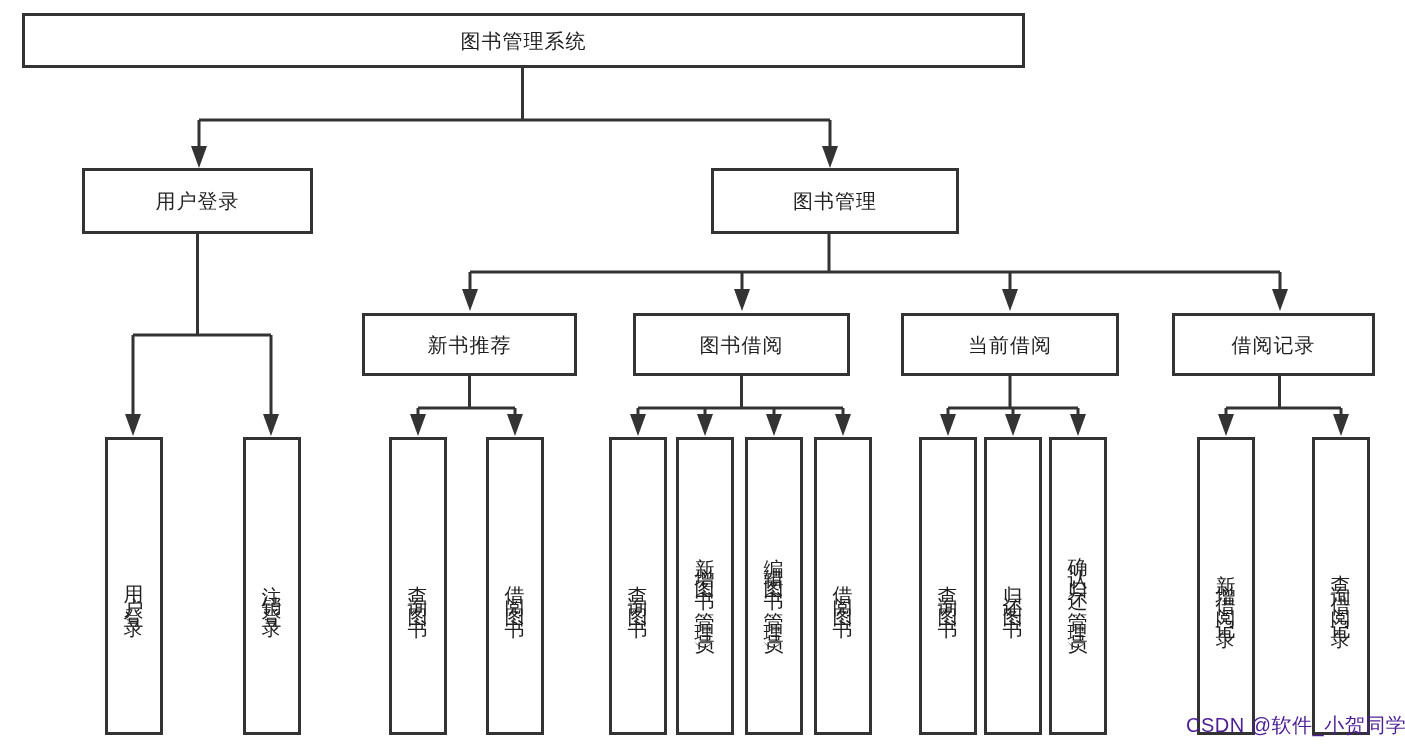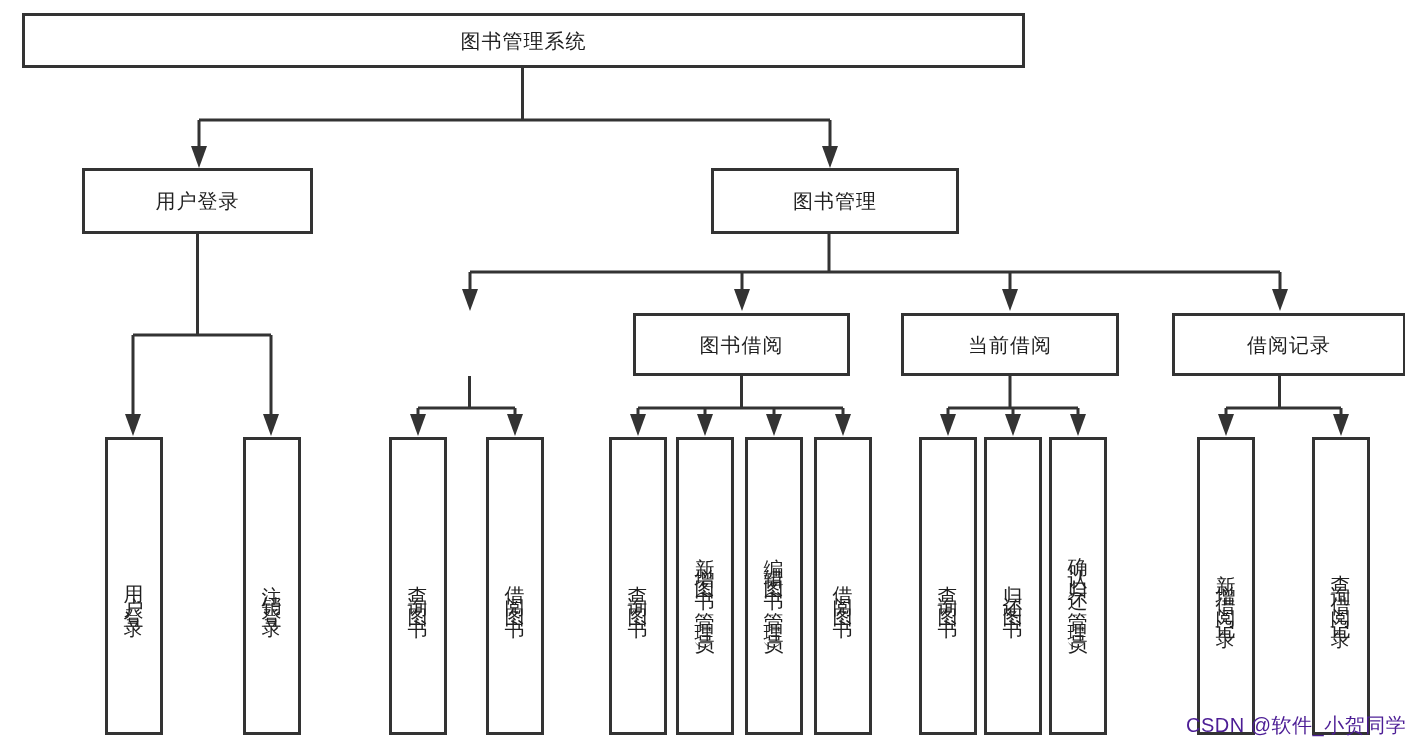--- a/index.html
+++ b/index.html
@@ -102,27 +102,30 @@
     <span class="lbl">图书管理系统</span>
   </div>
 
   <div class="node h" style="left:82px;top:168px;width:231px;height:66px">
     <span class="lbl">用户登录</span>
   </div>
   <div class="node h" style="left:711px;top:168px;width:248px;height:66px">
     <span class="lbl">图书管理</span>
   </div>
 
+  <div class="node h" style="left:362px;top:313px;width:215px;height:63px">
+    <span class="lbl">新书推荐</span>
+  </div>
   <div class="node h" style="left:901px;top:313px;width:218px;height:63px">
     <span class="lbl">当前借阅</span>
   </div>
   <div class="node h" style="left:633px;top:313px;width:217px;height:63px">
     <span class="lbl">图书借阅</span>
   </div>
-  <div class="node h" style="left:1172px;top:313px;width:234px;height:63px">
+  <div class="node h" style="left:1172px;top:313px;width:203px;height:63px">
     <span class="lbl">借阅记录</span>
   </div>
 
   <div class="node v" style="left:105px;top:437px;width:58px;height:298px">
     <span class="lbl">用户登录</span>
   </div>
   <div class="node v" style="left:243px;top:437px;width:58px;height:298px">
     <span class="lbl">注销登录</span>
   </div>
 

